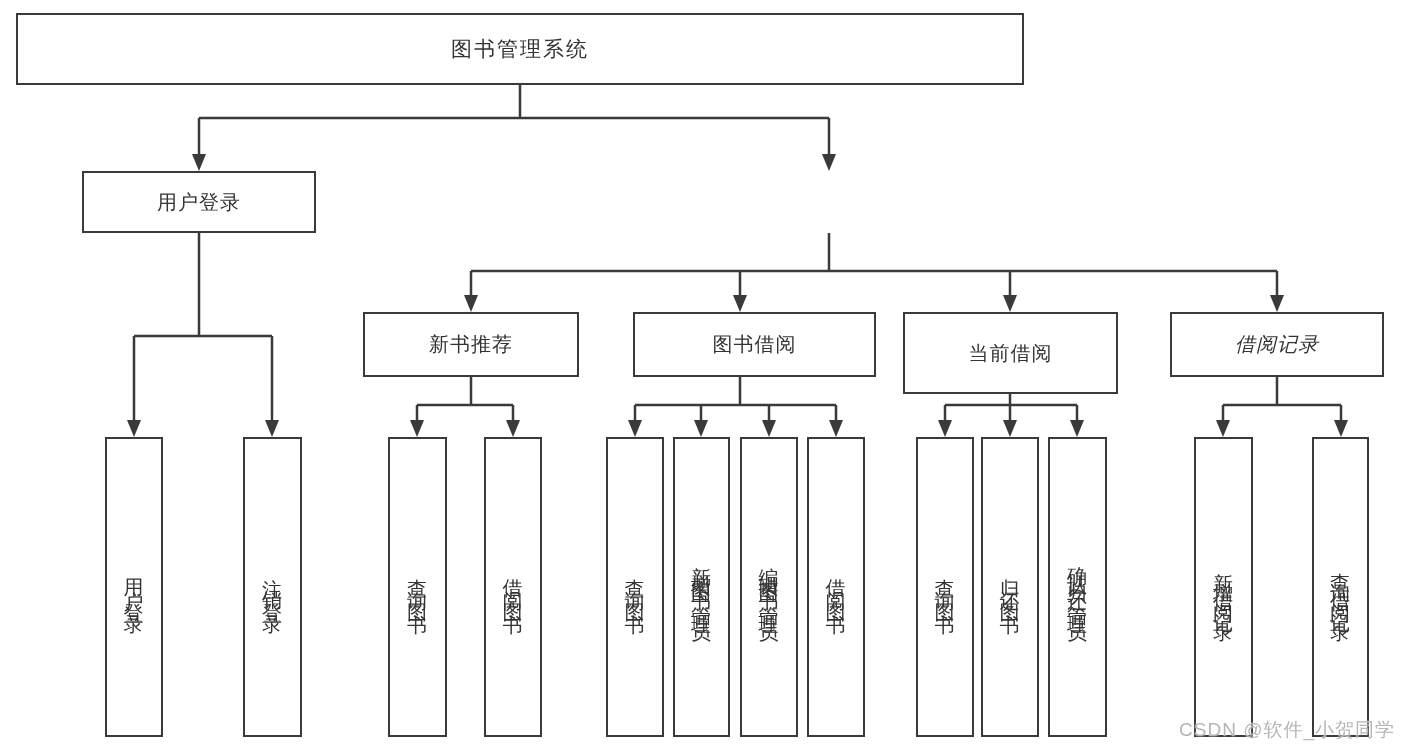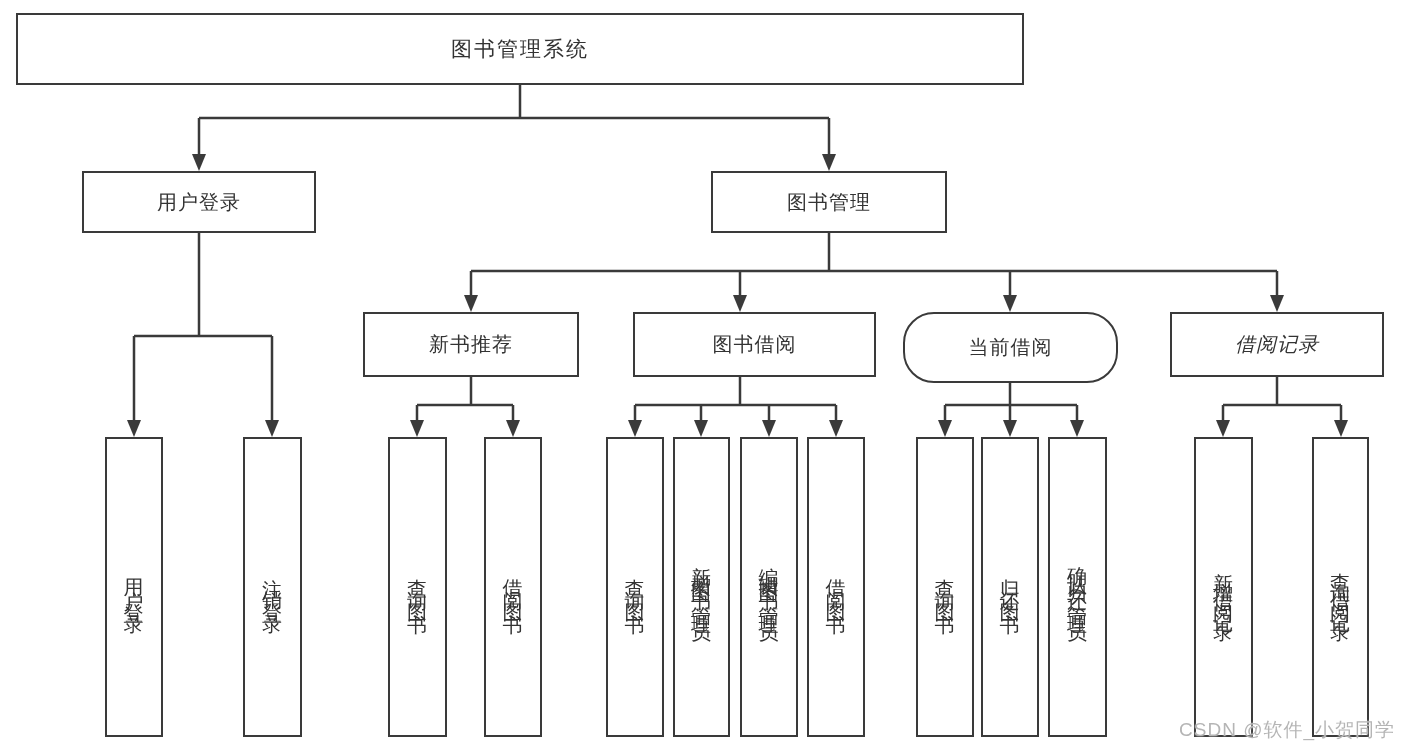--- a/index.html
+++ b/index.html
@@ -89,31 +89,28 @@
     </g>
   </svg>
 
   <div class="box h root" style="left:16px; top:13px; width:1008px; height:72px;">
     <span>图书管理系统</span>
   </div>
 
   <div class="box h" style="left:82px; top:171px; width:234px; height:62px;">
     <span>用户登录</span>
   </div>
-  <div class="box h" style="left:711px; top:171px; width:236px; height:62px;">
-    <span>图书管理</span>
-  </div>
 
   <div class="box h" style="left:363px; top:312px; width:216px; height:65px;">
     <span>新书推荐</span>
   </div>
   <div class="box h" style="left:633px; top:312px; width:243px; height:65px;">
     <span>图书借阅</span>
   </div>
-  <div class="box h" style="left:903px; top:312px; width:215px; height:71px;border-radius:31px;">
+  <div class="box h" style="left:903px; top:312px; width:215px; height:82px;">
     <span>当前借阅</span>
   </div>
   <div class="box h" style="left:1170px; top:312px; width:214px; height:65px;font-style:italic;">
     <span>借阅记录</span>
   </div>
 
   <div class="box v" style="left:105px; top:437px; width:58px; height:300px;">
     <span>用户登录</span>
   </div>
   <div class="box v" style="left:243px; top:437px; width:59px; height:300px;">

